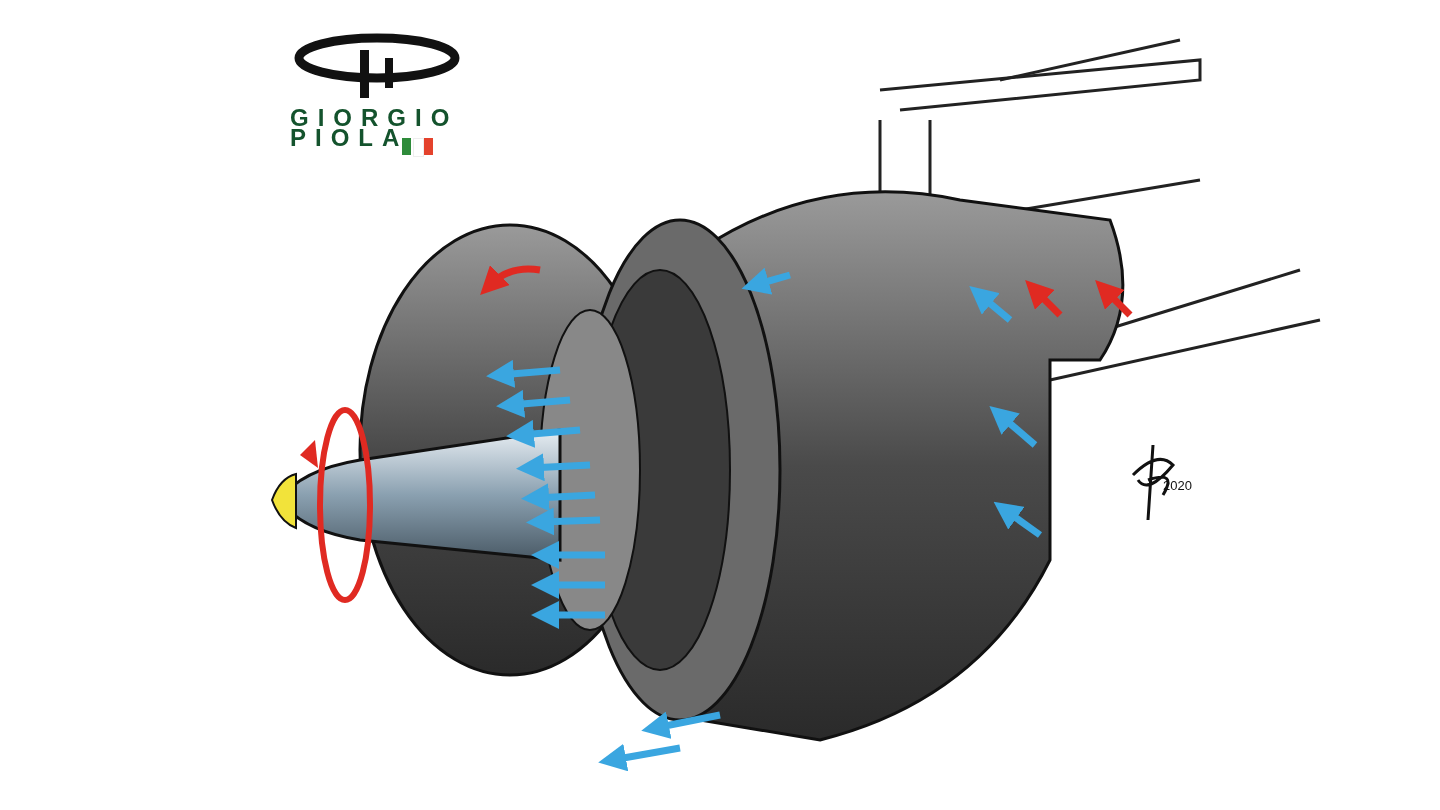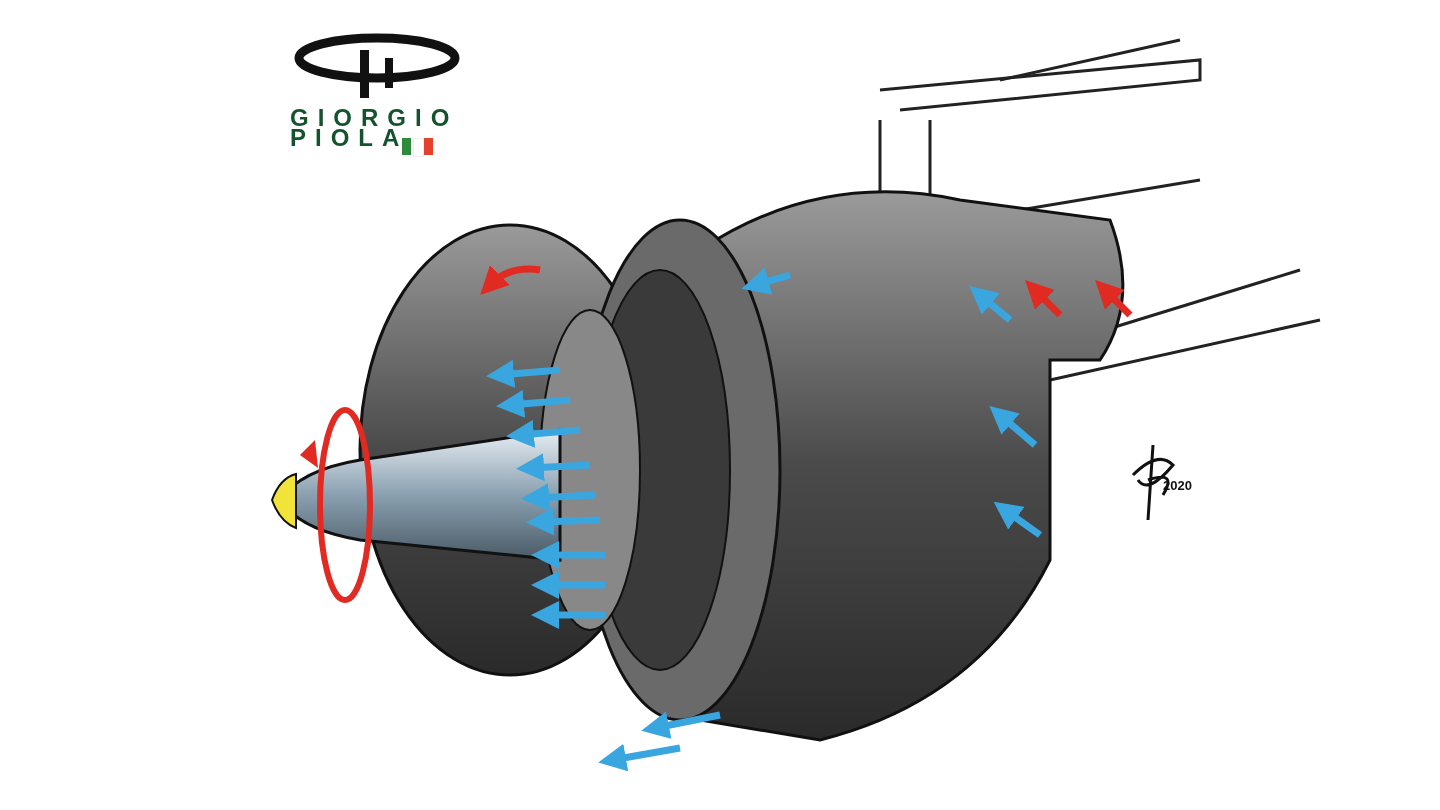--- a/index.html
+++ b/index.html
@@ -4,21 +4,21 @@
   <style>
     html, body { margin: 0; padding: 0; }
     body { width: 1440px; height: 810px; background: #ffffff; position: relative; overflow: hidden; font-family: "Liberation Sans", sans-serif; }
     .logo { position: absolute; left: 285px; top: 28px; width: 180px; }
     .logo svg { display: block; }
     .logo-text { position: absolute; left: 290px; font-weight: bold; font-size: 24px; letter-spacing: 9px; color: #14532d; }
     .logo-line1 { top: 104px; }
     .logo-line2 { top: 124px; }
     .flag { position: absolute; top: 138px; height: 17px; width: 9px; }
     .stage { position: absolute; left: 0; top: 0; width: 1440px; height: 810px; }
-    .signature { position: absolute; left: 1118px; top: 440px; font-weight: bold; }
+    .signature { position: absolute; left: 1118px; top: 440px; }
   </style>
 </head>
 <body>
 
 <div class="logo">
   <svg width="180" height="75" viewBox="0 0 180 75">
     <ellipse cx="92" cy="30" rx="78" ry="20" fill="none" stroke="#111" stroke-width="9"></ellipse>
     <rect x="75" y="22" width="9" height="48" fill="#111"></rect>
     <rect x="100" y="30" width="8" height="30" fill="#111"></rect>
   </svg>

